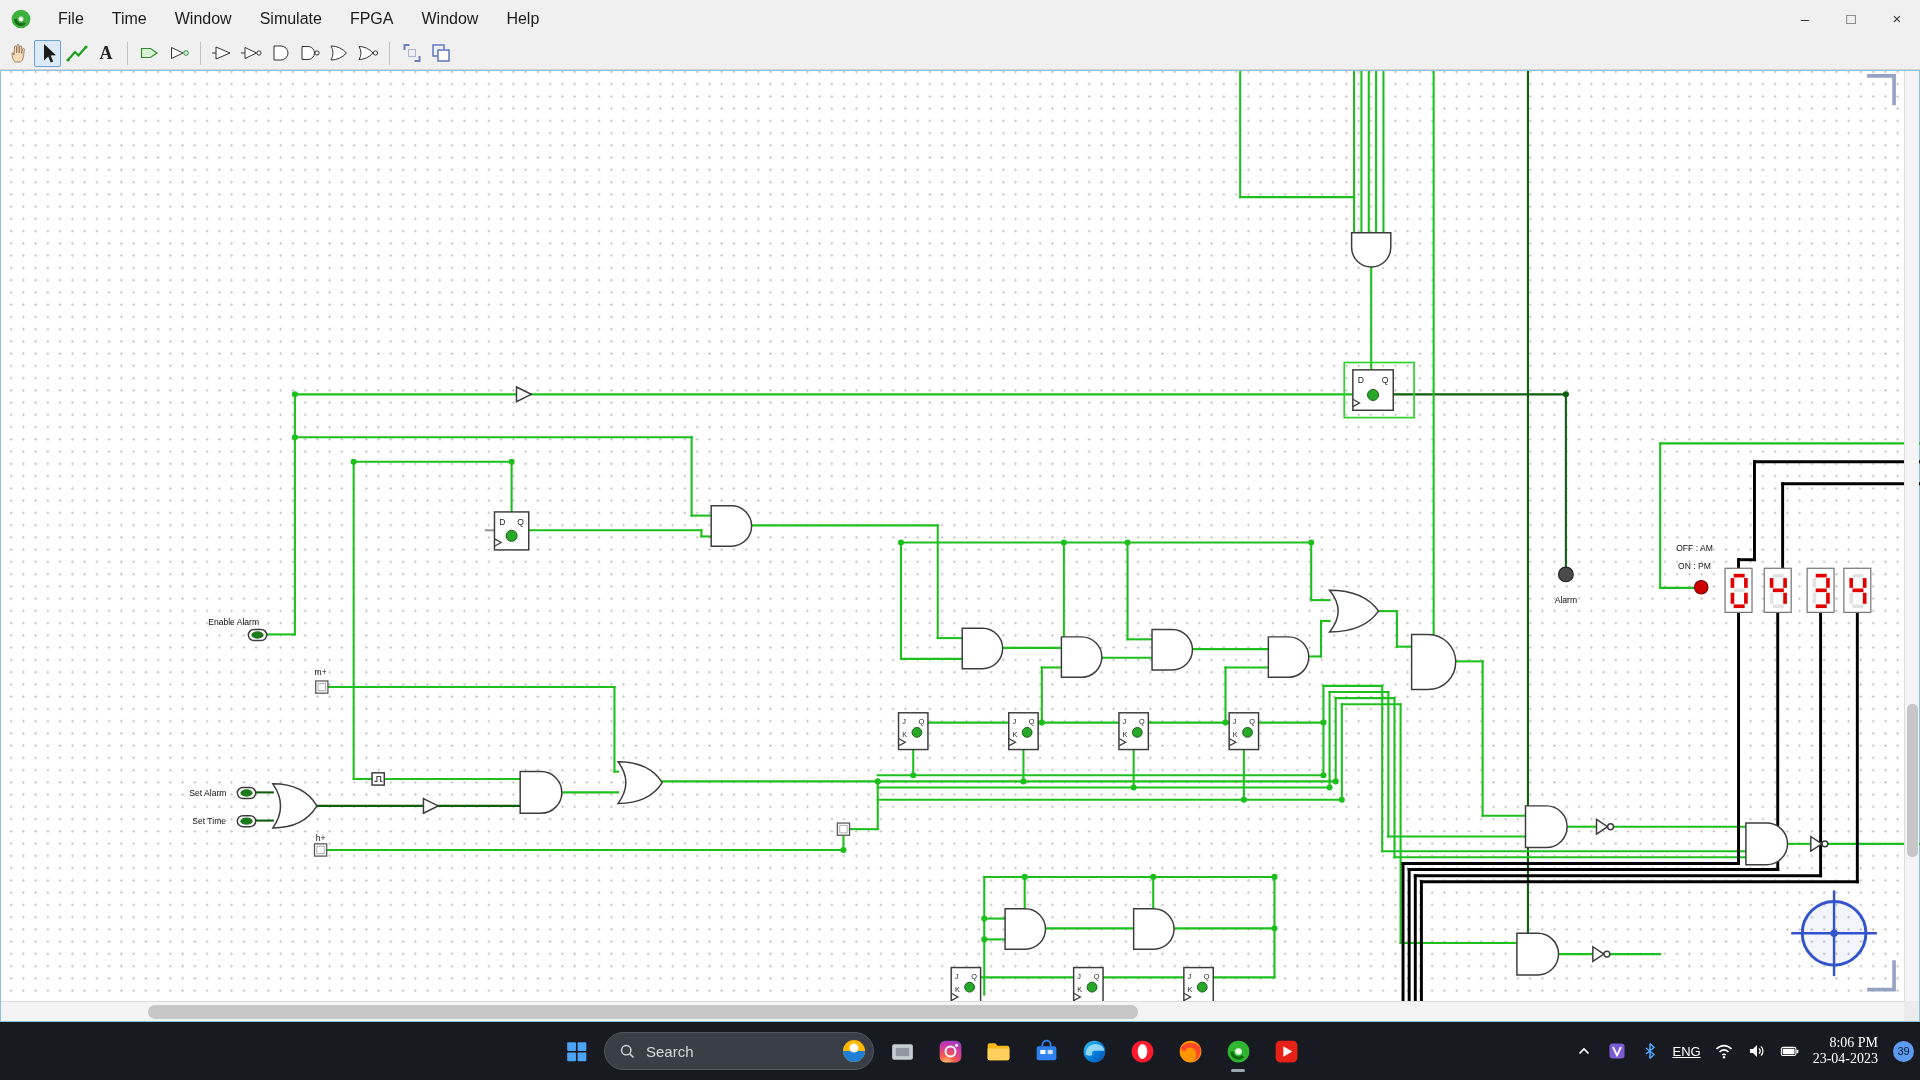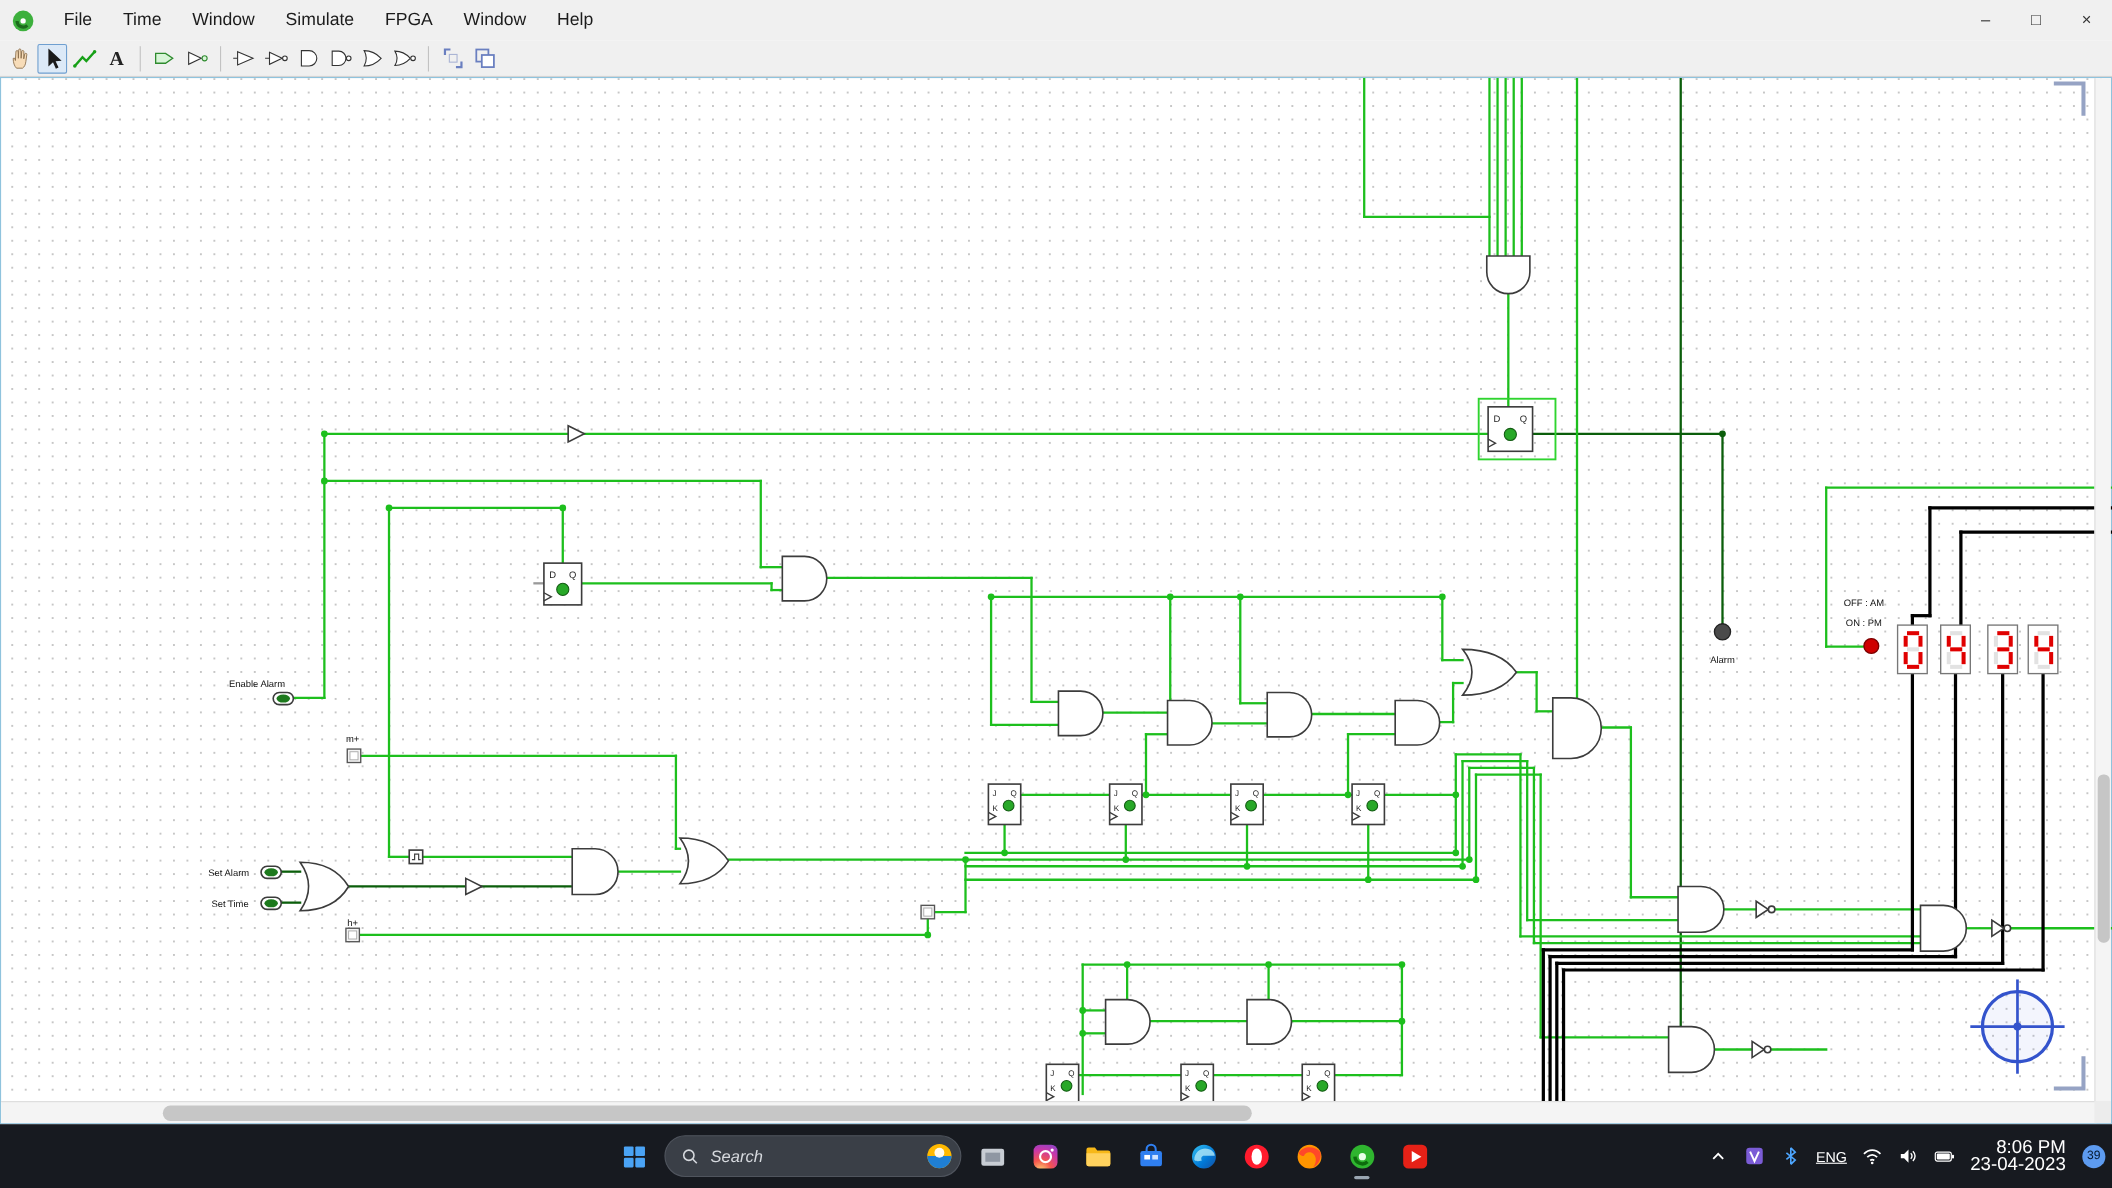--- a/index.html
+++ b/index.html
@@ -41,26 +41,26 @@
   
   .taskbar { position:absolute; bottom:0; left:0; width:1920px; height:58px;
              background:#171a20; display:flex; align-items:center; color:#fff; }
   .tb-center { position:absolute; left:556px; display:flex; align-items:center; gap:8px; }
   .task-icon { width:40px; height:44px; display:flex; flex-direction:column; align-items:center;
                justify-content:center; border-radius:5px; position:relative; }
   .task-icon svg { width:29px; height:29px; }
   .task-icon .active-bar { position:absolute; bottom:1px; width:14px; height:3px;
                            border-radius:2px; background:#9aa6b2; }
   .search-pill { height:38px; width:270px; background:#3a3f47; border:1px solid #50555e;
-                 border-radius:19px; display:flex; align-items:center; padding:0 6px 0 14px; gap:10px;font-style:italic; }
+                 border-radius:19px; display:flex; align-items:center; padding:0 6px 0 14px; gap:10px; }
   .search-pill .stext { color:#d6d9de; font-size:15px; flex:1; }
   .tray { position:absolute; right:6px; display:flex; align-items:center; gap:13px; height:100%; }
   .tray svg { width:20px; height:20px; display:block; }
   .tray .lang { font-size:13px; color:#fff;text-decoration:underline; }
-  .tray-clock { text-align:right; font-size:17px; line-height:16px; color:#fff; }
+  .tray-clock { text-align:right; font-size:14px; line-height:16px; color:#fff;font-family:Liberation Serif, serif; }
   .tray-badge { width:21px; height:21px; border-radius:50%; background:#5d9bf0; color:#04182e;
                 font-size:11px; font-weight:normal; display:flex; align-items:center;
                 justify-content:center; margin-left:2px; }
 </style>
 </head>
 <body>
 
 <div class="titlebar">
   <svg class="app-icon" viewBox="0 0 20 20">
     <circle cx="10" cy="10" r="8.5" fill="#3db03d"></circle>

